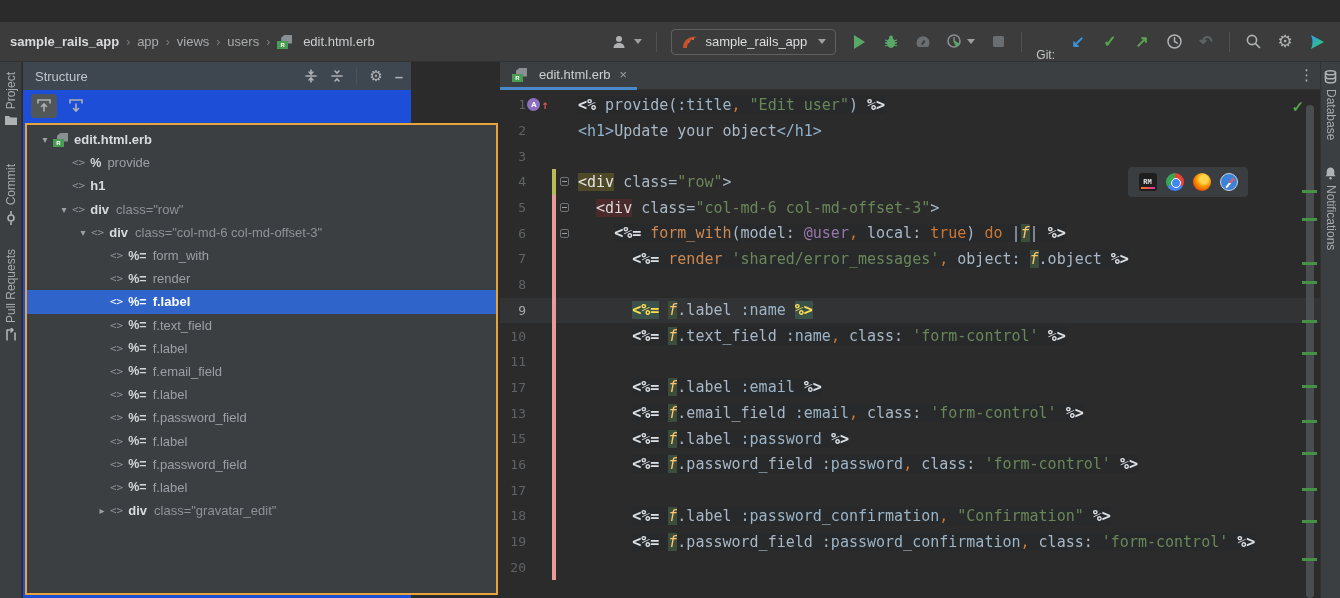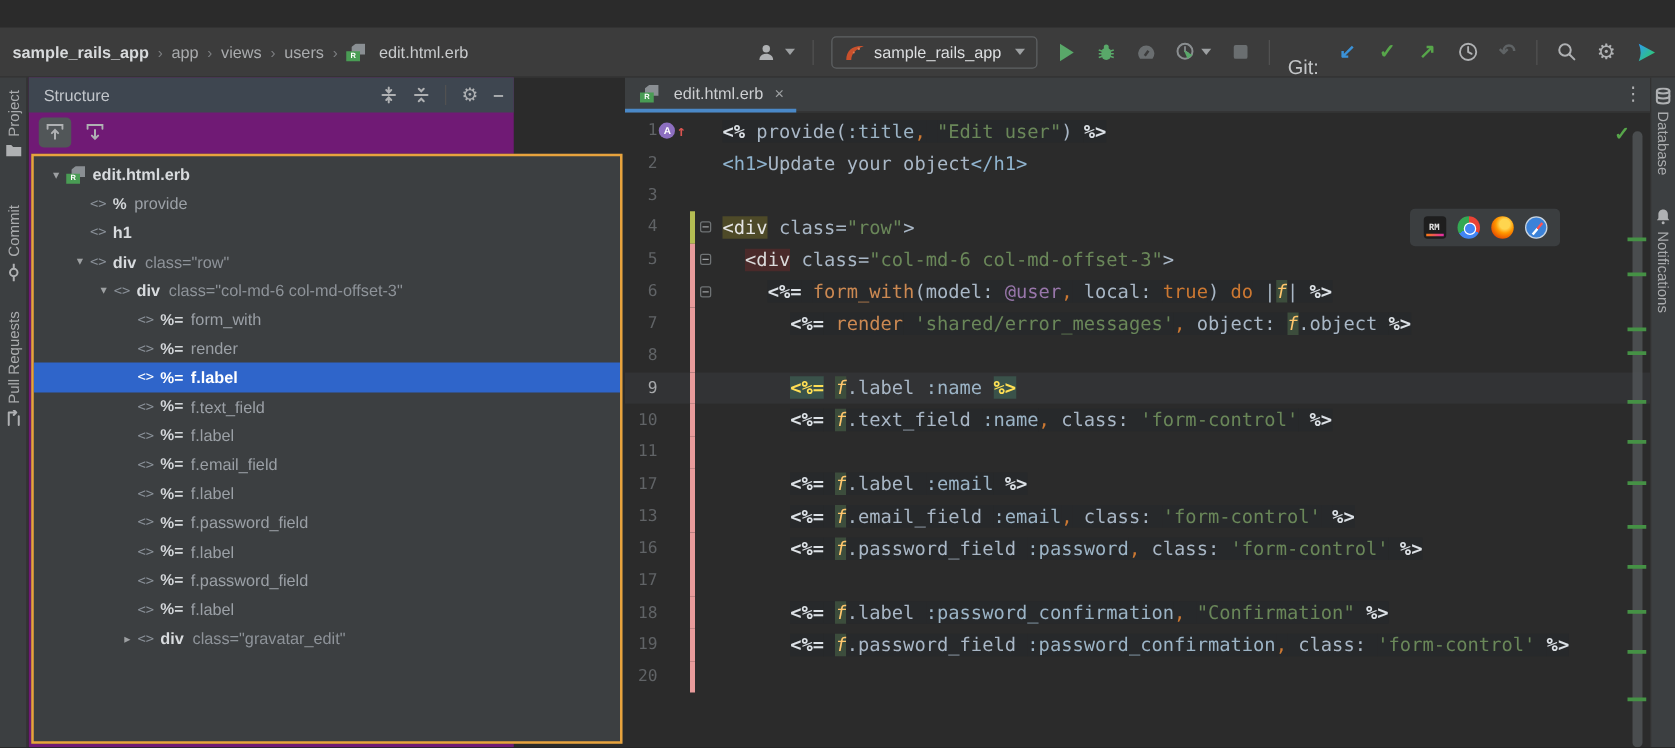--- a/index.html
+++ b/index.html
@@ -35,21 +35,21 @@
   
   #mainrow { position:absolute; left:0; top:62px; width:1340px; height:536px; }
   
   .stripe { position:absolute; top:0; height:536px; background:#3C3F41; }
   #stripe-left  { left:0; width:22px; border-right:1px solid #323232; }
   #stripe-right { right:0; width:20px; border-left:1px solid #323232; }
   .stripe-item { display:flex; flex-direction:column; align-items:center; gap:5px; font-size:12px; color:#A9ABAD; }
   .vtext-up  { writing-mode:vertical-rl; transform:rotate(180deg); }
   .vtext-dn  { writing-mode:vertical-rl; }
   
-  #structure { position:absolute; left:23px; top:0; width:388px; height:536px; background:#701a75; }
+  #structure { position:absolute; left:23px; top:0; width:388px; height:536px; background:#1d4ed8; }
   #structure-header { position:absolute; left:0; top:0; right:0; height:28px; background:#3E4650;
     display:flex; align-items:center; padding:0 8px 0 12px; }
   #structure-title { font-size:13px; color:#C2C6CB; }
   #structure-header .hicons { margin-left:auto; display:flex; align-items:center; gap:12px; color:#AFB1B3; }
   #structure-toolbar { position:absolute; left:0; top:28px; right:0; height:32px; display:flex; align-items:center; gap:6px; padding-left:8px; }
   .sq-btn { width:26px; height:24px; border-radius:4px; display:flex; align-items:center; justify-content:center; }
   .sq-btn.on { background:#515658; }
   #structure-treebox { position:absolute; left:2px; top:61px; width:473px; height:472px;
     border:2px solid #E8A33D; background:#3C3F41; overflow:hidden; padding-top:3px; }
   .trow { height:23.2px; display:flex; align-items:center; font-size:13px; white-space:nowrap; }
@@ -193,21 +193,21 @@
             <path d="M7 7l7 4-4 3z" fill="#59A869"></path>
           </svg>
         <span class="caret-down"></span>
       </span>
       <span class="tbtn">
         <svg width="13" height="13" viewBox="0 0 13 13">
             <rect x="1" y="1" width="11" height="11" rx="1.5" fill="#6A6E70"></rect>
           </svg>
       </span>
       <span class="tb-sep"></span>
-      <span style="font-size:16px;color:#C4C6C8;margin-top:26px;">Git:</span>
+      <span style="font-size:12px;color:#C4C6C8;margin-top:26px;">Git:</span>
       <span class="tbtn git-arrow" style="color:#3B92D8">↙</span>
       <span class="tbtn git-arrow" style="color:#57A64A">✓</span>
       <span class="tbtn git-arrow" style="color:#57A64A">↗</span>
       <span class="tbtn">
         <svg width="17" height="17" viewBox="0 0 17 17">
             <circle cx="8.5" cy="8.5" r="6.5" fill="none" stroke="#AFB1B3" stroke-width="1.5"></circle>
             <path d="M8.5 4.5v4l2.8 1.6" stroke="#AFB1B3" stroke-width="1.5" fill="none" stroke-linecap="round"></path>
           </svg>
       </span>
       <span class="tbtn git-arrow" style="color:#5F6365">↶</span>
@@ -502,20 +502,27 @@
               <span class="cl-vcs r"></span>
               <span class="cl-fold"></span>
               <span class="cl-code"><span class="tk p">      </span><span class="tk d e">&lt;%=</span><span class="tk p e"> </span><span class="tk f e">f</span><span class="tk p e">.label </span><span class="tk sy e">:email</span><span class="tk p e"> </span><span class="tk d e">%&gt;</span></span>
             </div>
             <div class="cline">
               <span class="cl-num">13</span>
               <span class="cl-ico"></span>
               <span class="cl-vcs r"></span>
               <span class="cl-fold"></span>
               <span class="cl-code"><span class="tk p">      </span><span class="tk d e">&lt;%=</span><span class="tk p e"> </span><span class="tk f e">f</span><span class="tk p e">.email_field </span><span class="tk sy e">:email</span><span class="tk k e">,</span><span class="tk p e"> class: </span><span class="tk s e">'form-control'</span><span class="tk p e"> </span><span class="tk d e">%&gt;</span></span>
+            </div>
+            <div class="cline">
+              <span class="cl-num">15</span>
+              <span class="cl-ico"></span>
+              <span class="cl-vcs r"></span>
+              <span class="cl-fold"></span>
+              <span class="cl-code"><span class="tk p">      </span><span class="tk d e">&lt;%=</span><span class="tk p e"> </span><span class="tk f e">f</span><span class="tk p e">.label </span><span class="tk sy e">:password</span><span class="tk p e"> </span><span class="tk d e">%&gt;</span></span>
             </div>
             <div class="cline">
               <span class="cl-num">16</span>
               <span class="cl-ico"></span>
               <span class="cl-vcs r"></span>
               <span class="cl-fold"></span>
               <span class="cl-code"><span class="tk p">      </span><span class="tk d e">&lt;%=</span><span class="tk p e"> </span><span class="tk f e">f</span><span class="tk p e">.password_field </span><span class="tk sy e">:password</span><span class="tk k e">,</span><span class="tk p e"> class: </span><span class="tk s e">'form-control'</span><span class="tk p e"> </span><span class="tk d e">%&gt;</span></span>
             </div>
             <div class="cline">
               <span class="cl-num">17</span>

